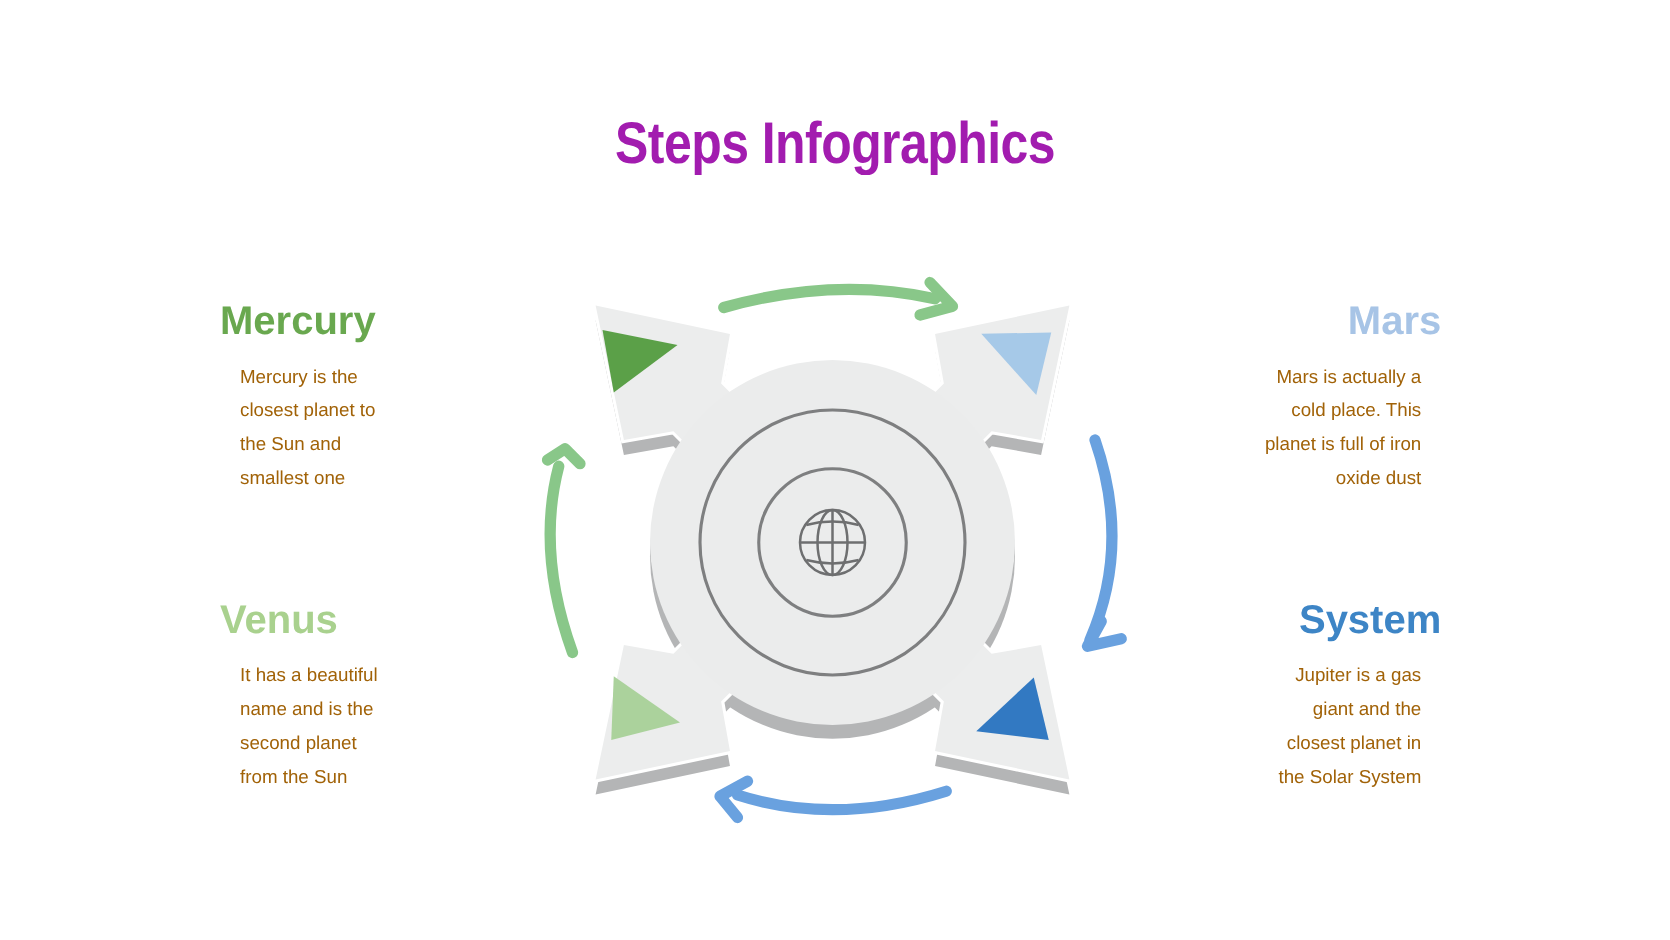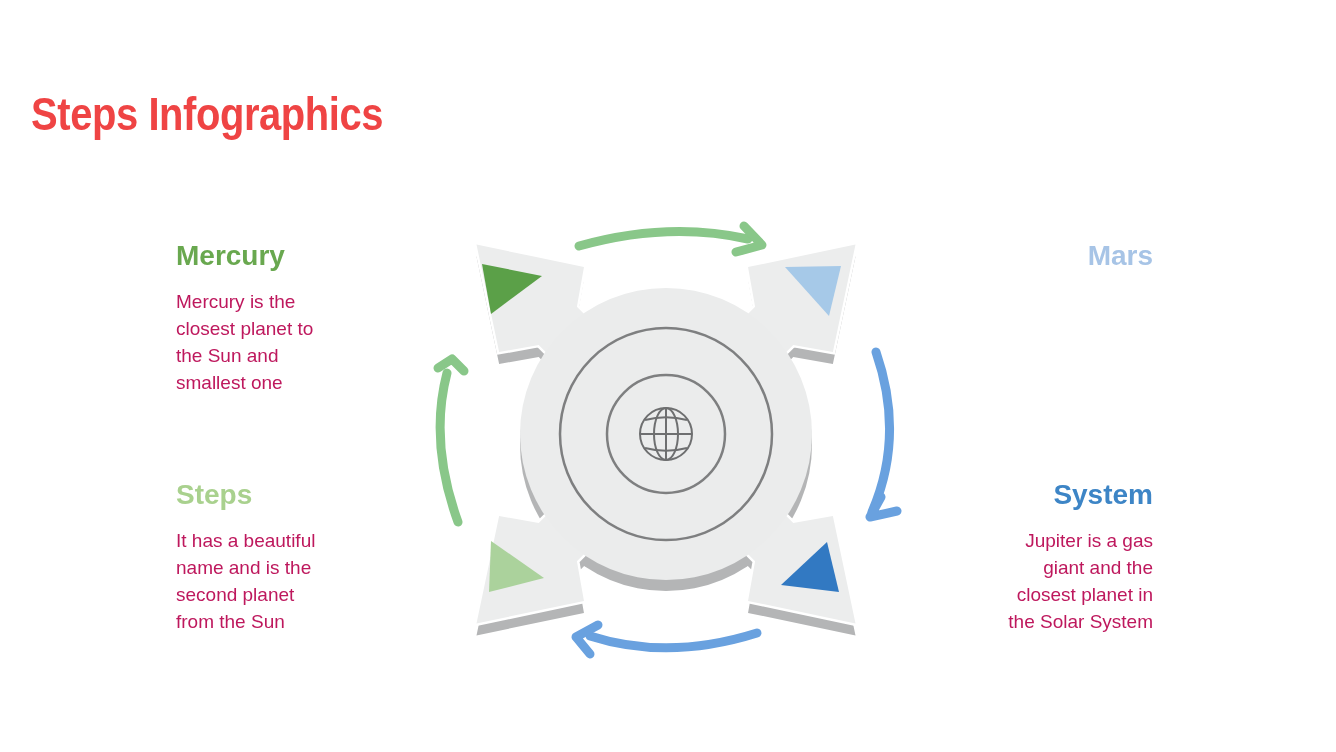--- a/index.html
+++ b/index.html
@@ -5,41 +5,42 @@
   html,body{margin:0;padding:0;}
   body{
     width:1336px;height:752px;background:#ffffff;overflow:hidden;
     font-family:"Liberation Sans", sans-serif;
     -webkit-font-smoothing:antialiased;
   }
   .stage{position:absolute;inset:0;width:1336px;height:752px;}
 
   .slide-title{
     position:absolute;top:86px;left:0;right:0;
-    font-size:47px;font-weight:700;color:#ef4444;
+    text-align:center;
+    font-size:47px;font-weight:700;color:#a21caf;
     letter-spacing:-0.5px;
   }
   .slide-title .squeeze{
     display:inline-block;
     transform:scaleX(0.85);
     transform-origin:center;
   }
 
   .step{position:absolute;width:230px;}
   .step.left{left:176px;text-align:left;}
   .step.right{right:183px;text-align:right;}
   .step.row-top{top:241px;}
   .step.row-bottom{top:480px;}
 
   .step-heading{
-    font-size:28px;font-weight:700;line-height:30px;margin:0 0 17px 0;
+    font-size:32px;font-weight:700;line-height:30px;margin:0 0 17px 0;
   }
   .step-desc{
-    font-size:19px;line-height:27px;color:#be185d;
-    white-space:pre-line;margin:0;
+    font-size:15px;line-height:27px;color:#a16207;
+    white-space:pre-line;margin:16px;
   }
 
   .diagram{position:absolute;left:0;top:0;}
 </style>
 </head>
 <body>
 
 <div class="stage">
 
   <div class="slide-title">
@@ -49,24 +50,28 @@
   <div class="step left row-top">
     <h2 class="step-heading" style="color: rgb(105, 168, 79);">Mercury</h2>
     <p class="step-desc">Mercury is the
 closest planet to
 the Sun and
 smallest one</p>
   </div>
 
   <div class="step right row-top">
     <h2 class="step-heading" style="color: rgb(167, 196, 230);">Mars</h2>
+    <p class="step-desc">Mars is actually a
+cold place. This
+planet is full of iron
+oxide dust</p>
   </div>
 
   <div class="step left row-bottom">
-    <h2 class="step-heading" style="color: rgb(169, 209, 142);">Steps</h2>
+    <h2 class="step-heading" style="color: rgb(169, 209, 142);">Venus</h2>
     <p class="step-desc">It has a beautiful
 name and is the
 second planet
 from the Sun</p>
   </div>
 
   <div class="step right row-bottom">
     <h2 class="step-heading" style="color: rgb(61, 133, 198);">System</h2>
     <p class="step-desc">Jupiter is a gas
 giant and the

